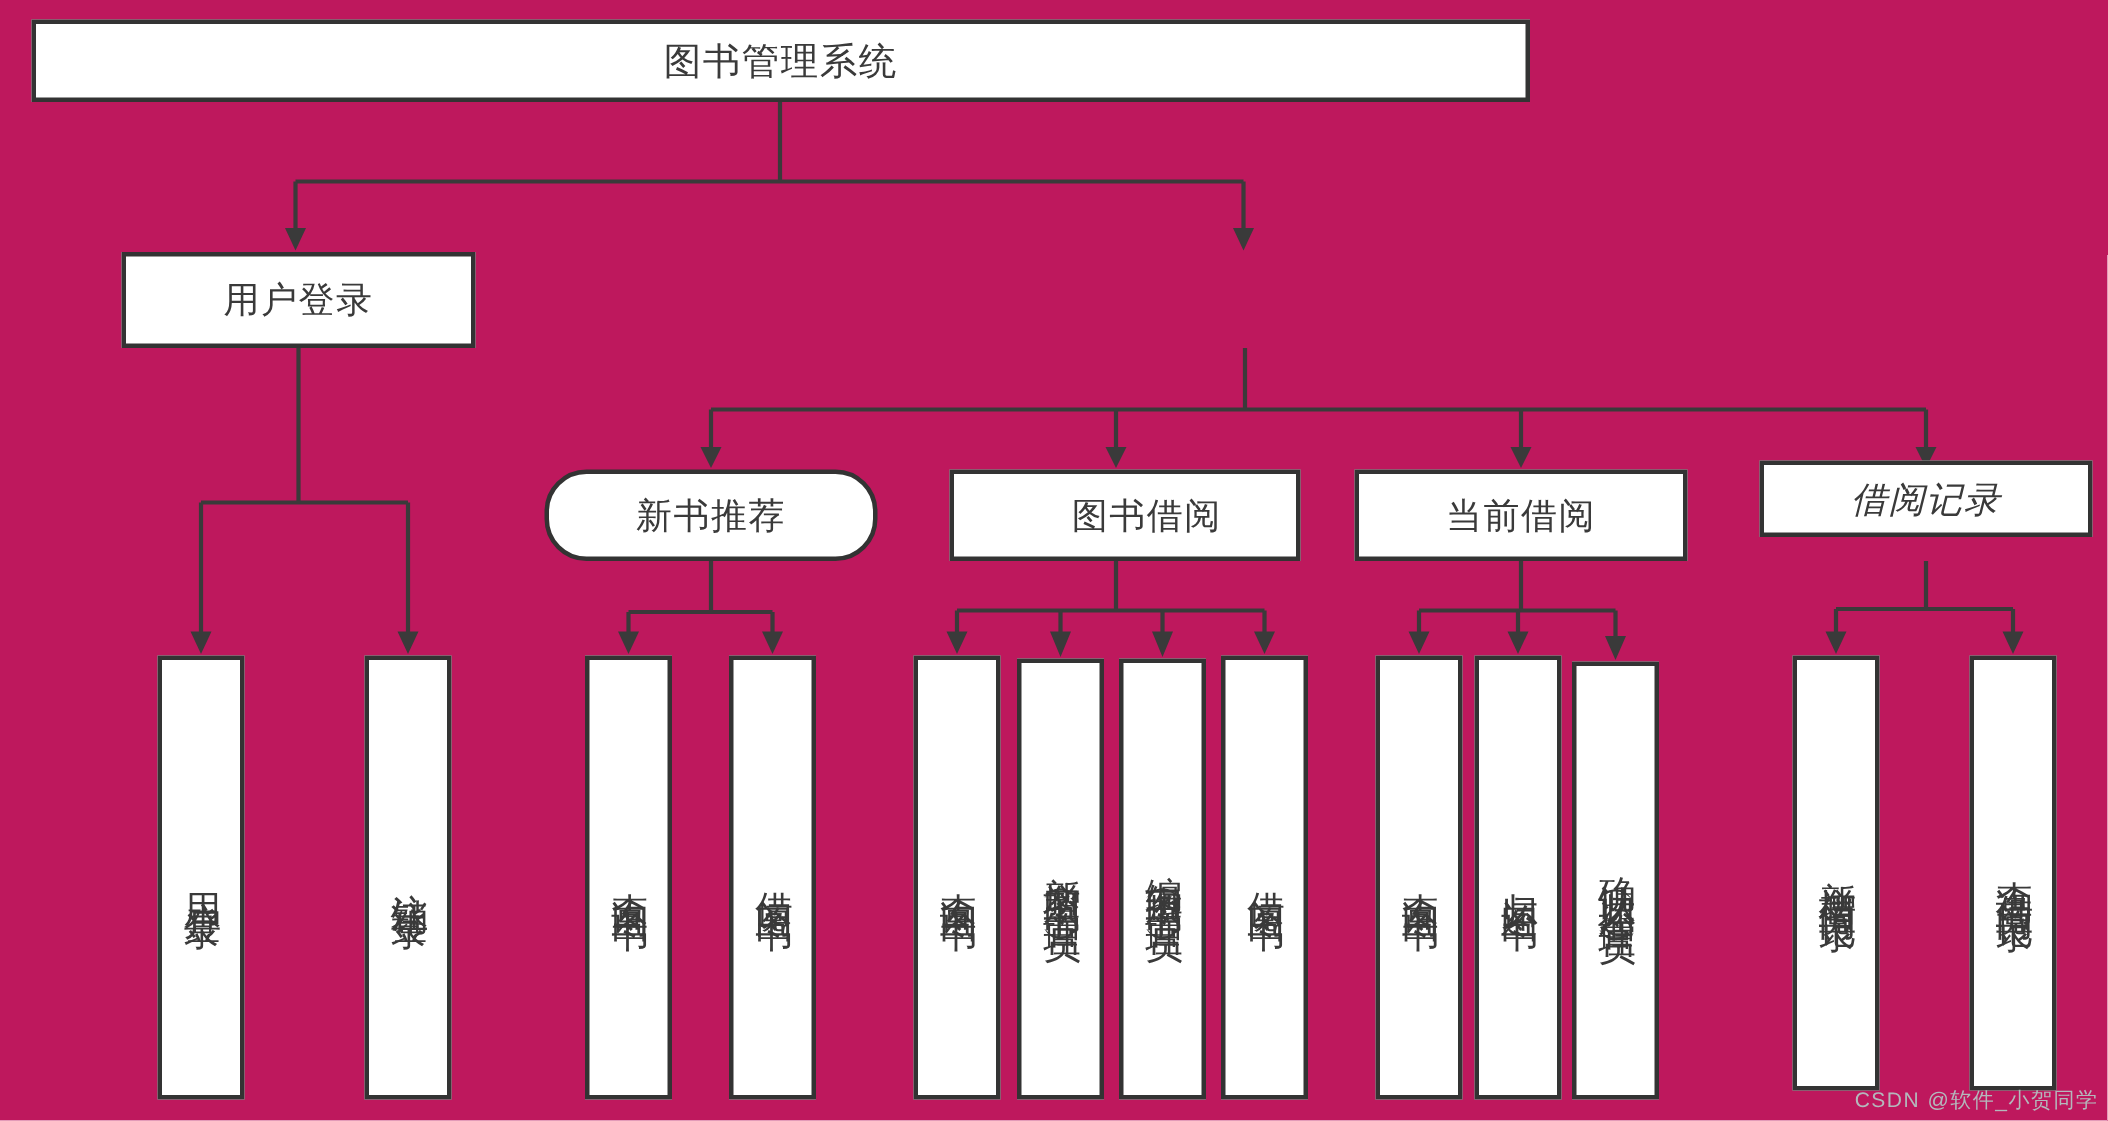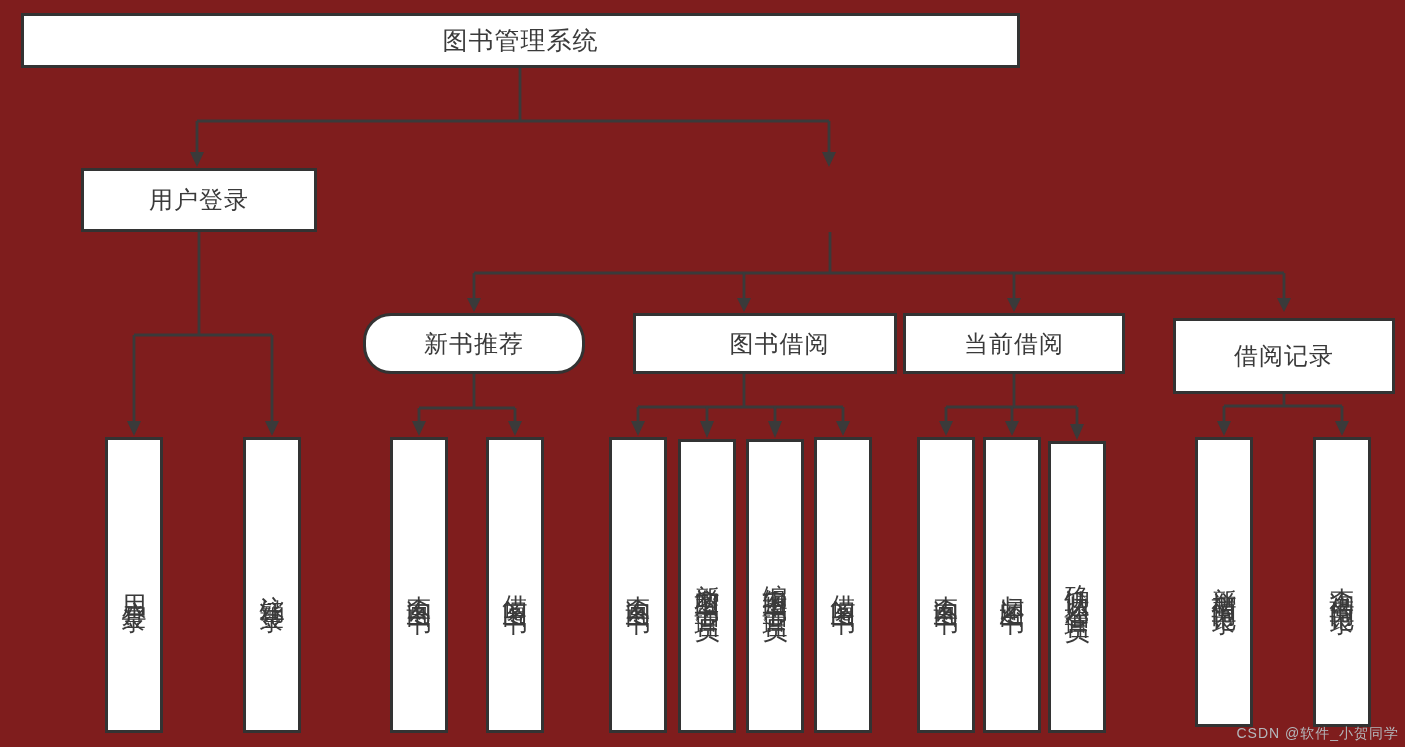--- a/index.html
+++ b/index.html
@@ -1,19 +1,19 @@
 <!DOCTYPE html>
 <html><head>
 <meta charset="utf-8">
 <style>
   html,body{margin:0;padding:0;background:#ffffff;}
   .canvas{
     position:relative;
     width:1405px;height:747px;
-    background:#7f1d1d;
+    background:#be185d;
     font-family:"Liberation Sans","DejaVu Sans",sans-serif;
     color:#3a3a3a;
     overflow:hidden;
   }
   svg.wires{position:absolute;left:0;top:0;z-index:1;}
   .node{
     position:absolute;
     box-sizing:border-box;
     border:3px solid #333333;
     background:#ffffff;
@@ -116,27 +116,27 @@
     <span>图书管理系统</span>
   </div>
 
   <div class="node hnode" style="left:81px;top:168px;width:236px;height:64px;">
     <span>用户登录</span>
   </div>
 
   <div class="node hnode" style="left:363px;top:313px;width:222px;height:61px;border-radius:28px;">
     <span>新书推荐</span>
   </div>
-  <div class="node hnode" style="left:633px;top:313px;width:264px;height:61px;padding-left:29px;">
+  <div class="node hnode" style="left:633px;top:313px;width:234px;height:61px;padding-left:29px;">
     <span>图书借阅</span>
   </div>
   <div class="node hnode" style="left:903px;top:313px;width:222px;height:61px;">
     <span>当前借阅</span>
   </div>
-  <div class="node hnode" style="left:1173px;top:318px;width:222px;height:76px;">
+  <div class="node hnode" style="left:1173px;top:307px;width:222px;height:51px;font-style:italic;">
     <span>借阅记录</span>
   </div>
 
   <div class="node vnode" style="left:105px;top:437px;width:58px;height:296px;">
     <span>用户登录</span>
   </div>
   <div class="node vnode" style="left:243px;top:437px;width:58px;height:296px;">
     <span>注销登录</span>
   </div>
 

